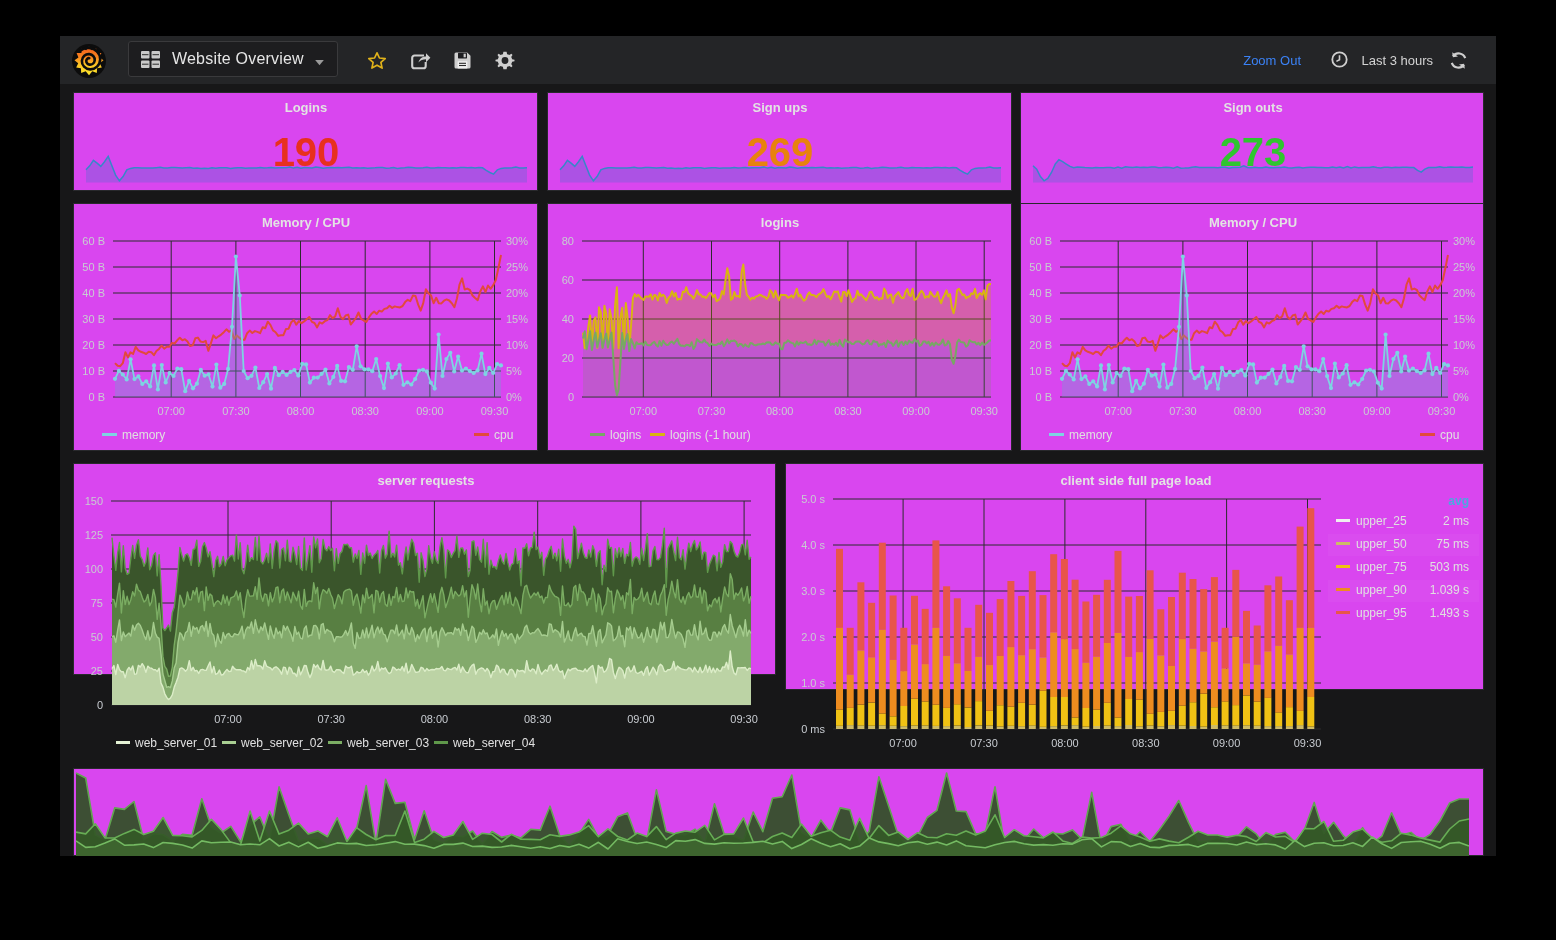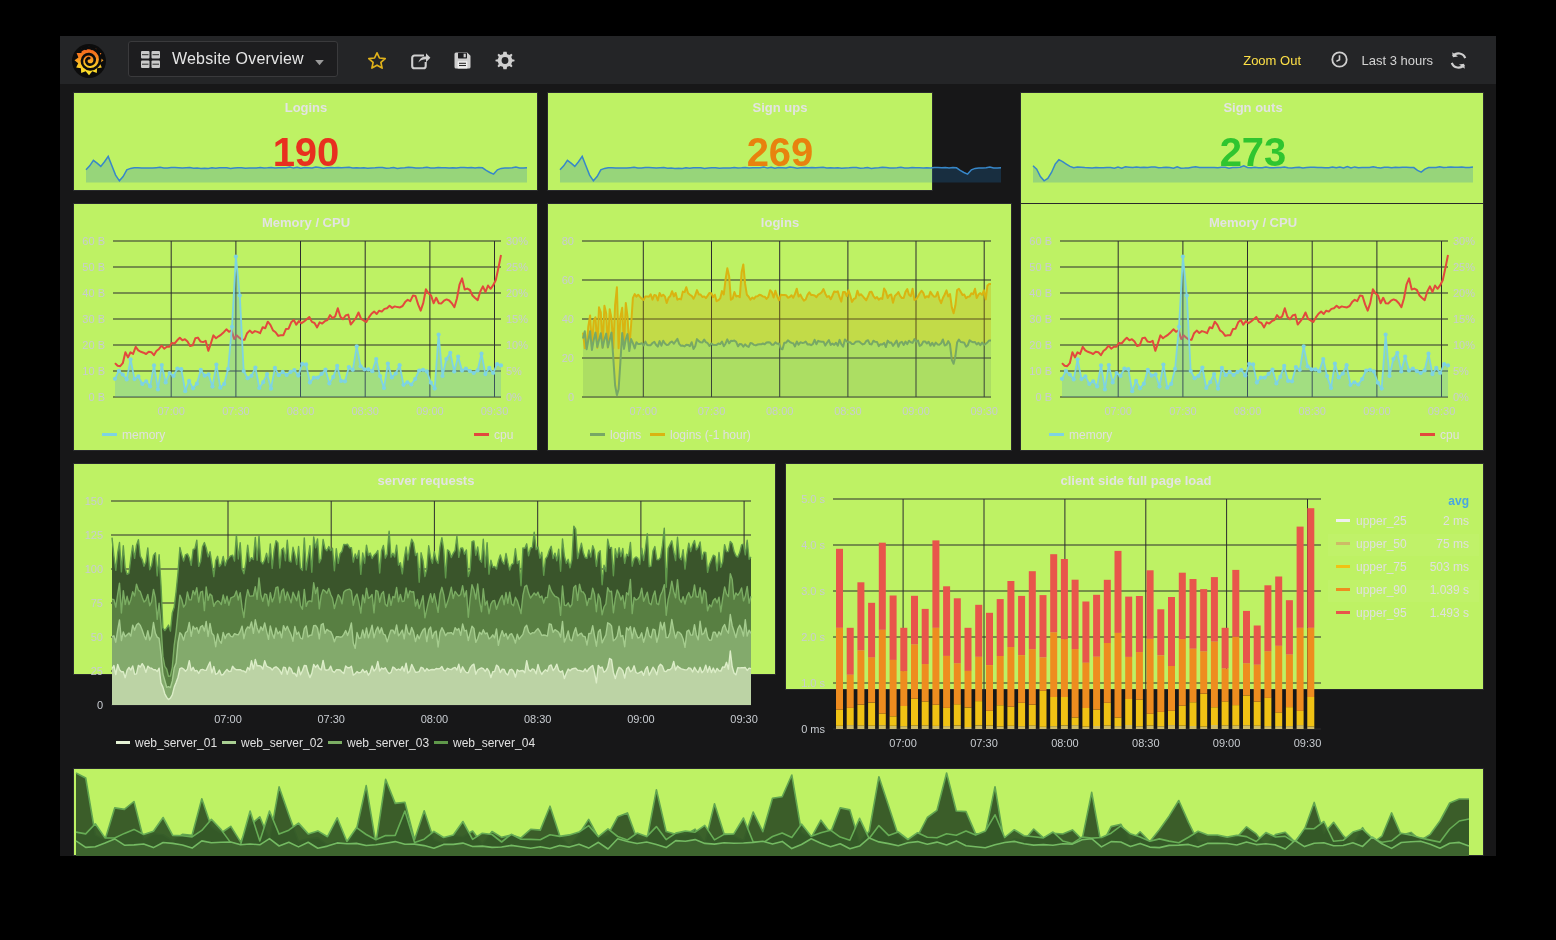--- a/index.html
+++ b/index.html
@@ -1,22 +1,22 @@
 <!DOCTYPE html>
 <html><head><meta charset="utf-8"><style>
 *{margin:0;padding:0;box-sizing:border-box}
 html,body{width:1556px;height:940px;background:#000;overflow:hidden;font-family:"Liberation Sans",sans-serif}
 #app{position:absolute;left:60px;top:36px;width:1436px;height:820px;background:#171718;overflow:hidden}
 .navbar{position:absolute;left:0;top:0;width:100%;height:48px;background:#242527}
 .logo{position:absolute;left:11px;top:7px}
 .dashbtn{position:absolute;left:68px;top:5px;height:36px;background:#1d1d1f;border:1px solid #3a3a3c;border-radius:3px;display:flex;align-items:center;padding:0 12px;color:#e6e6e6}
 .dtitle{font-size:16px;margin-left:12px;letter-spacing:0.2px}
 .nicon{position:absolute;top:15px}
-.ntext{position:absolute;top:17px;font-size:13px;color:#fde047}
-.panel{position:absolute;background:#bef264;border:1px solid #28292c}
+.ntext{position:absolute;top:17px;font-size:13px;color:#3b82f6}
+.panel{position:absolute;background:#d946ef;border:1px solid #28292c}
 </style></head><body>
 <div id="app">
 <div class="navbar">
       <svg class="logo" width="36" height="36" viewBox="0 0 36 36">
 <defs>
 <linearGradient id="lg1" x1="0" y1="0" x2="0" y2="1">
 <stop offset="0" stop-color="#f05a1d"></stop>
             <stop offset="0.38" stop-color="#f8861f"></stop>
             <stop offset="0.62" stop-color="#fbc324"></stop>
             <stop offset="1" stop-color="#fce62c"></stop>
@@ -78,21 +78,21 @@
         <path d="M3.2 1.2 L3.9 6.3 L9 5.6 Z" fill="#cfcfcf"></path>
         <path d="M15.8 17.8 L15.1 12.7 L10 13.4 Z" fill="#cfcfcf"></path>
       </svg>
     </div>
 <div class="panel" style="left:13px;top:56px;width:465px;height:99px"><svg width="465" height="99" viewBox="0 0 465 99" font-family="&quot;Liberation Sans&quot;,sans-serif">
         <text x="232" y="19" text-anchor="middle" font-size="13" font-weight="bold" fill="#e3e3e3">Logins</text>
         <path d="M12.0,76.8L15.7,72.8L19.4,67.4L23.1,70.1L26.8,73.4L30.5,68.7L34.2,63.4L37.9,72.8L41.6,82.1L45.4,87.8L49.1,83.5L52.8,76.8L56.5,75.4L60.2,74.8L63.9,74.7L67.6,74.9L71.3,75.1L75.0,74.9L78.7,75.1L82.4,74.7L86.1,74.3L89.8,74.9L93.5,75.0L97.2,74.6L100.9,74.6L104.6,74.7L108.4,75.1L112.1,74.8L115.8,74.5L119.5,75.2L123.2,74.9L126.9,75.4L130.6,75.2L134.3,75.4L138.0,74.8L141.7,75.2L145.4,74.7L149.1,74.7L152.8,74.8L156.5,75.6L160.2,74.9L163.9,74.8L167.6,74.7L171.4,75.3L175.1,74.9L178.8,75.1L182.5,75.0L186.2,74.4L189.9,75.0L193.6,74.8L197.3,74.5L201.0,75.0L204.7,74.8L208.4,74.7L212.1,74.7L215.8,74.1L219.5,75.1L223.2,74.3L226.9,75.3L230.6,74.5L234.4,74.7L238.1,75.0L241.8,74.1L245.5,74.5L249.2,75.2L252.9,74.7L256.6,74.6L260.3,74.8L264.0,74.5L267.7,74.8L271.4,74.5L275.1,74.3L278.8,75.0L282.5,74.7L286.2,74.9L289.9,74.7L293.6,75.2L297.4,75.0L301.1,74.8L304.8,74.5L308.5,74.4L312.2,75.2L315.9,75.0L319.6,74.5L323.3,75.4L327.0,74.9L330.7,74.8L334.4,74.3L338.1,74.5L341.8,74.9L345.5,74.9L349.2,74.8L352.9,74.2L356.6,74.9L360.4,74.9L364.1,74.6L367.8,74.8L371.5,74.8L375.2,75.1L378.9,74.8L382.6,74.9L386.3,74.4L390.0,74.5L393.7,74.8L397.4,74.5L401.1,74.9L404.8,74.4L408.5,74.8L412.2,77.4L415.9,79.5L419.6,81.1L423.4,76.8L427.1,75.4L430.8,74.9L434.5,75.1L438.2,74.7L441.9,74.0L445.6,75.0L449.3,75.0L453.0,74.8L453.0,89.5L12.0,89.5Z" fill="rgba(31,120,193,0.24)" stroke="none"></path>
         <path d="M12.0,76.8L15.7,72.8L19.4,67.4L23.1,70.1L26.8,73.4L30.5,68.7L34.2,63.4L37.9,72.8L41.6,82.1L45.4,87.8L49.1,83.5L52.8,76.8L56.5,75.4L60.2,74.8L63.9,74.7L67.6,74.9L71.3,75.1L75.0,74.9L78.7,75.1L82.4,74.7L86.1,74.3L89.8,74.9L93.5,75.0L97.2,74.6L100.9,74.6L104.6,74.7L108.4,75.1L112.1,74.8L115.8,74.5L119.5,75.2L123.2,74.9L126.9,75.4L130.6,75.2L134.3,75.4L138.0,74.8L141.7,75.2L145.4,74.7L149.1,74.7L152.8,74.8L156.5,75.6L160.2,74.9L163.9,74.8L167.6,74.7L171.4,75.3L175.1,74.9L178.8,75.1L182.5,75.0L186.2,74.4L189.9,75.0L193.6,74.8L197.3,74.5L201.0,75.0L204.7,74.8L208.4,74.7L212.1,74.7L215.8,74.1L219.5,75.1L223.2,74.3L226.9,75.3L230.6,74.5L234.4,74.7L238.1,75.0L241.8,74.1L245.5,74.5L249.2,75.2L252.9,74.7L256.6,74.6L260.3,74.8L264.0,74.5L267.7,74.8L271.4,74.5L275.1,74.3L278.8,75.0L282.5,74.7L286.2,74.9L289.9,74.7L293.6,75.2L297.4,75.0L301.1,74.8L304.8,74.5L308.5,74.4L312.2,75.2L315.9,75.0L319.6,74.5L323.3,75.4L327.0,74.9L330.7,74.8L334.4,74.3L338.1,74.5L341.8,74.9L345.5,74.9L349.2,74.8L352.9,74.2L356.6,74.9L360.4,74.9L364.1,74.6L367.8,74.8L371.5,74.8L375.2,75.1L378.9,74.8L382.6,74.9L386.3,74.4L390.0,74.5L393.7,74.8L397.4,74.5L401.1,74.9L404.8,74.4L408.5,74.8L412.2,77.4L415.9,79.5L419.6,81.1L423.4,76.8L427.1,75.4L430.8,74.9L434.5,75.1L438.2,74.7L441.9,74.0L445.6,75.0L449.3,75.0L453.0,74.8" fill="none" stroke="#3787c9" stroke-width="1.5"></path>
         <text x="232" y="73" text-anchor="middle" font-size="40" font-weight="bold" fill="#e8301f">190</text>
       </svg></div>
-    <div class="panel" style="left:487px;top:56px;width:386px;height:99px"><svg width="465" height="99" viewBox="0 0 465 99" font-family="&quot;Liberation Sans&quot;,sans-serif">
+    <div class="panel" style="left:487px;top:56px;width:465px;height:99px"><svg width="465" height="99" viewBox="0 0 465 99" font-family="&quot;Liberation Sans&quot;,sans-serif">
         <text x="232" y="19" text-anchor="middle" font-size="13" font-weight="bold" fill="#e3e3e3">Sign ups</text>
         <path d="M12.0,76.8L15.7,72.8L19.4,67.4L23.1,70.1L26.8,73.4L30.5,68.7L34.2,63.4L37.9,72.8L41.6,82.1L45.4,87.8L49.1,83.5L52.8,76.8L56.5,75.4L60.2,74.8L63.9,74.7L67.6,74.9L71.3,75.1L75.0,74.9L78.7,75.1L82.4,74.7L86.1,74.3L89.8,74.9L93.5,75.0L97.2,74.6L100.9,74.6L104.6,74.7L108.4,75.1L112.1,74.8L115.8,74.5L119.5,75.2L123.2,74.9L126.9,75.4L130.6,75.2L134.3,75.4L138.0,74.8L141.7,75.2L145.4,74.7L149.1,74.7L152.8,74.8L156.5,75.6L160.2,74.9L163.9,74.8L167.6,74.7L171.4,75.3L175.1,74.9L178.8,75.1L182.5,75.0L186.2,74.4L189.9,75.0L193.6,74.8L197.3,74.5L201.0,75.0L204.7,74.8L208.4,74.7L212.1,74.7L215.8,74.1L219.5,75.1L223.2,74.3L226.9,75.3L230.6,74.5L234.4,74.7L238.1,75.0L241.8,74.1L245.5,74.5L249.2,75.2L252.9,74.7L256.6,74.6L260.3,74.8L264.0,74.5L267.7,74.8L271.4,74.5L275.1,74.3L278.8,75.0L282.5,74.7L286.2,74.9L289.9,74.7L293.6,75.2L297.4,75.0L301.1,74.8L304.8,74.5L308.5,74.4L312.2,75.2L315.9,75.0L319.6,74.5L323.3,75.4L327.0,74.9L330.7,74.8L334.4,74.3L338.1,74.5L341.8,74.9L345.5,74.9L349.2,74.8L352.9,74.2L356.6,74.9L360.4,74.9L364.1,74.6L367.8,74.8L371.5,74.8L375.2,75.1L378.9,74.8L382.6,74.9L386.3,74.4L390.0,74.5L393.7,74.8L397.4,74.5L401.1,74.9L404.8,74.4L408.5,74.8L412.2,77.4L415.9,79.5L419.6,81.1L423.4,76.8L427.1,75.4L430.8,74.9L434.5,75.1L438.2,74.7L441.9,74.0L445.6,75.0L449.3,75.0L453.0,74.8L453.0,89.5L12.0,89.5Z" fill="rgba(31,120,193,0.24)" stroke="none"></path>
         <path d="M12.0,76.8L15.7,72.8L19.4,67.4L23.1,70.1L26.8,73.4L30.5,68.7L34.2,63.4L37.9,72.8L41.6,82.1L45.4,87.8L49.1,83.5L52.8,76.8L56.5,75.4L60.2,74.8L63.9,74.7L67.6,74.9L71.3,75.1L75.0,74.9L78.7,75.1L82.4,74.7L86.1,74.3L89.8,74.9L93.5,75.0L97.2,74.6L100.9,74.6L104.6,74.7L108.4,75.1L112.1,74.8L115.8,74.5L119.5,75.2L123.2,74.9L126.9,75.4L130.6,75.2L134.3,75.4L138.0,74.8L141.7,75.2L145.4,74.7L149.1,74.7L152.8,74.8L156.5,75.6L160.2,74.9L163.9,74.8L167.6,74.7L171.4,75.3L175.1,74.9L178.8,75.1L182.5,75.0L186.2,74.4L189.9,75.0L193.6,74.8L197.3,74.5L201.0,75.0L204.7,74.8L208.4,74.7L212.1,74.7L215.8,74.1L219.5,75.1L223.2,74.3L226.9,75.3L230.6,74.5L234.4,74.7L238.1,75.0L241.8,74.1L245.5,74.5L249.2,75.2L252.9,74.7L256.6,74.6L260.3,74.8L264.0,74.5L267.7,74.8L271.4,74.5L275.1,74.3L278.8,75.0L282.5,74.7L286.2,74.9L289.9,74.7L293.6,75.2L297.4,75.0L301.1,74.8L304.8,74.5L308.5,74.4L312.2,75.2L315.9,75.0L319.6,74.5L323.3,75.4L327.0,74.9L330.7,74.8L334.4,74.3L338.1,74.5L341.8,74.9L345.5,74.9L349.2,74.8L352.9,74.2L356.6,74.9L360.4,74.9L364.1,74.6L367.8,74.8L371.5,74.8L375.2,75.1L378.9,74.8L382.6,74.9L386.3,74.4L390.0,74.5L393.7,74.8L397.4,74.5L401.1,74.9L404.8,74.4L408.5,74.8L412.2,77.4L415.9,79.5L419.6,81.1L423.4,76.8L427.1,75.4L430.8,74.9L434.5,75.1L438.2,74.7L441.9,74.0L445.6,75.0L449.3,75.0L453.0,74.8" fill="none" stroke="#3787c9" stroke-width="1.5"></path>
         <text x="232" y="73" text-anchor="middle" font-size="40" font-weight="bold" fill="#e8820e">269</text>
       </svg></div>
     <div class="panel" style="left:960px;top:56px;width:464px;height:115px"><svg width="464" height="99" viewBox="0 0 464 99" font-family="&quot;Liberation Sans&quot;,sans-serif">
         <text x="232" y="19" text-anchor="middle" font-size="13" font-weight="bold" fill="#e3e3e3">Sign outs</text>
         <path d="M12.0,72.8L15.7,76.1L19.4,83.5L23.1,87.8L26.8,85.5L30.5,79.5L34.2,71.1L37.9,66.7L41.6,68.7L45.3,71.1L49.0,73.4L52.7,74.8L56.4,74.1L60.1,74.3L63.8,74.6L67.5,74.8L71.2,75.1L74.9,74.4L78.6,74.7L82.3,74.7L85.9,74.5L89.6,74.4L93.3,75.2L97.0,74.1L100.7,75.1L104.4,73.8L108.1,74.2L111.8,74.6L115.5,74.0L119.2,74.4L122.9,74.2L126.6,74.4L130.3,74.1L134.0,74.1L137.7,74.7L141.4,74.6L145.1,74.3L148.8,74.5L152.5,75.2L156.2,73.7L159.9,75.2L163.6,75.1L167.3,74.9L171.0,74.2L174.7,73.8L178.4,74.5L182.1,74.6L185.8,74.4L189.5,74.5L193.2,74.4L196.9,74.8L200.6,74.3L204.3,74.3L208.0,75.2L211.7,74.5L215.4,74.4L219.1,74.2L222.8,72.8L226.5,74.4L230.2,74.7L233.8,74.2L237.5,74.7L241.2,74.7L244.9,74.0L248.6,74.7L252.3,74.7L256.0,74.5L259.7,74.4L263.4,74.1L267.1,74.7L270.8,75.0L274.5,74.5L278.2,74.2L281.9,74.9L285.6,74.6L289.3,74.3L293.0,74.3L296.7,74.4L300.4,74.5L304.1,74.7L307.8,74.7L311.5,74.0L315.2,74.8L318.9,74.0L322.6,74.9L326.3,73.5L330.0,75.0L333.7,73.9L337.4,74.7L341.1,74.5L344.8,74.4L348.5,74.6L352.2,73.7L355.9,74.4L359.6,74.9L363.3,74.2L367.0,74.2L370.7,74.8L374.4,74.2L378.1,74.4L381.7,74.2L385.4,74.2L389.1,74.4L392.8,74.6L396.5,77.4L400.2,79.1L403.9,76.1L407.6,74.6L411.3,74.6L415.0,74.5L418.7,73.7L422.4,74.6L426.1,74.3L429.8,73.9L433.5,74.3L437.2,74.3L440.9,74.0L444.6,74.4L448.3,74.4L452.0,74.1L452.0,89.5L12.0,89.5Z" fill="rgba(31,120,193,0.24)" stroke="none"></path>
         <path d="M12.0,72.8L15.7,76.1L19.4,83.5L23.1,87.8L26.8,85.5L30.5,79.5L34.2,71.1L37.9,66.7L41.6,68.7L45.3,71.1L49.0,73.4L52.7,74.8L56.4,74.1L60.1,74.3L63.8,74.6L67.5,74.8L71.2,75.1L74.9,74.4L78.6,74.7L82.3,74.7L85.9,74.5L89.6,74.4L93.3,75.2L97.0,74.1L100.7,75.1L104.4,73.8L108.1,74.2L111.8,74.6L115.5,74.0L119.2,74.4L122.9,74.2L126.6,74.4L130.3,74.1L134.0,74.1L137.7,74.7L141.4,74.6L145.1,74.3L148.8,74.5L152.5,75.2L156.2,73.7L159.9,75.2L163.6,75.1L167.3,74.9L171.0,74.2L174.7,73.8L178.4,74.5L182.1,74.6L185.8,74.4L189.5,74.5L193.2,74.4L196.9,74.8L200.6,74.3L204.3,74.3L208.0,75.2L211.7,74.5L215.4,74.4L219.1,74.2L222.8,72.8L226.5,74.4L230.2,74.7L233.8,74.2L237.5,74.7L241.2,74.7L244.9,74.0L248.6,74.7L252.3,74.7L256.0,74.5L259.7,74.4L263.4,74.1L267.1,74.7L270.8,75.0L274.5,74.5L278.2,74.2L281.9,74.9L285.6,74.6L289.3,74.3L293.0,74.3L296.7,74.4L300.4,74.5L304.1,74.7L307.8,74.7L311.5,74.0L315.2,74.8L318.9,74.0L322.6,74.9L326.3,73.5L330.0,75.0L333.7,73.9L337.4,74.7L341.1,74.5L344.8,74.4L348.5,74.6L352.2,73.7L355.9,74.4L359.6,74.9L363.3,74.2L367.0,74.2L370.7,74.8L374.4,74.2L378.1,74.4L381.7,74.2L385.4,74.2L389.1,74.4L392.8,74.6L396.5,77.4L400.2,79.1L403.9,76.1L407.6,74.6L411.3,74.6L415.0,74.5L418.7,73.7L422.4,74.6L426.1,74.3L429.8,73.9L433.5,74.3L437.2,74.3L440.9,74.0L444.6,74.4L448.3,74.4L452.0,74.1" fill="none" stroke="#3787c9" stroke-width="1.5"></path>
         <text x="232" y="73" text-anchor="middle" font-size="40" font-weight="bold" fill="#2fc52f">273</text>

